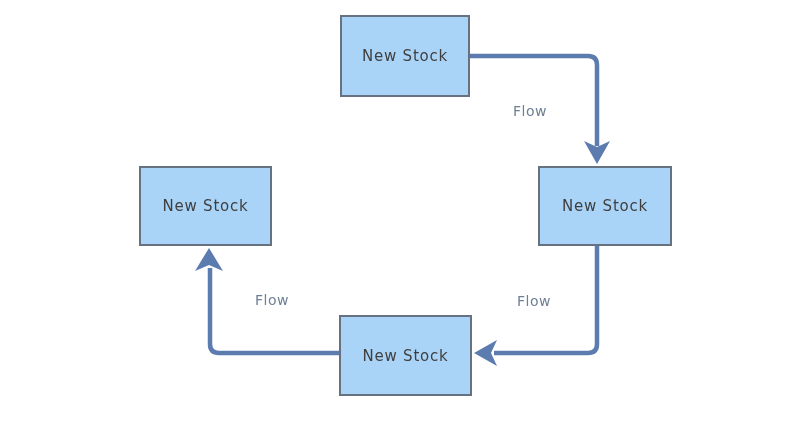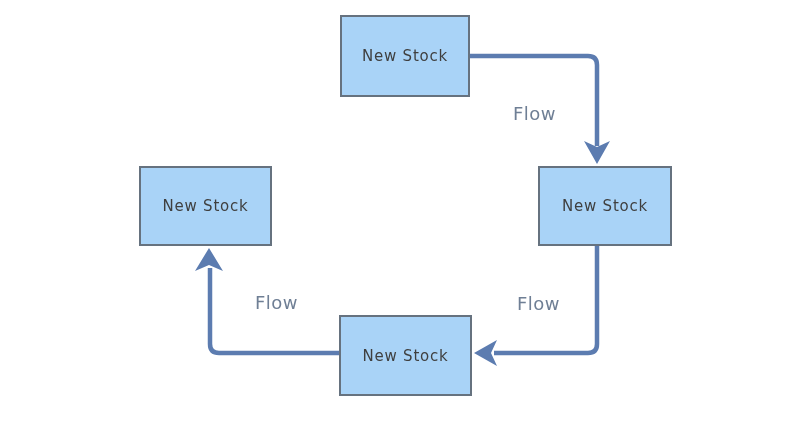--- a/index.html
+++ b/index.html
@@ -47,21 +47,21 @@
   .stock-label {
     font-size: 15px;
     letter-spacing: 0.8px;
     color: var(--node-label-text, #3f3f3f);
     white-space: nowrap;
     user-select: none;
     text-align: center;
   }
   .flow-label {
     position: absolute;
-    font-size: 18px;
+    font-size: 14px;
     letter-spacing: 0.5px;
     color: var(--edge-label-text, #6f7f95);
     white-space: nowrap;
     user-select: none;
   }
 </style>
 </head>
 <body>
 
 <div class="canvas">

